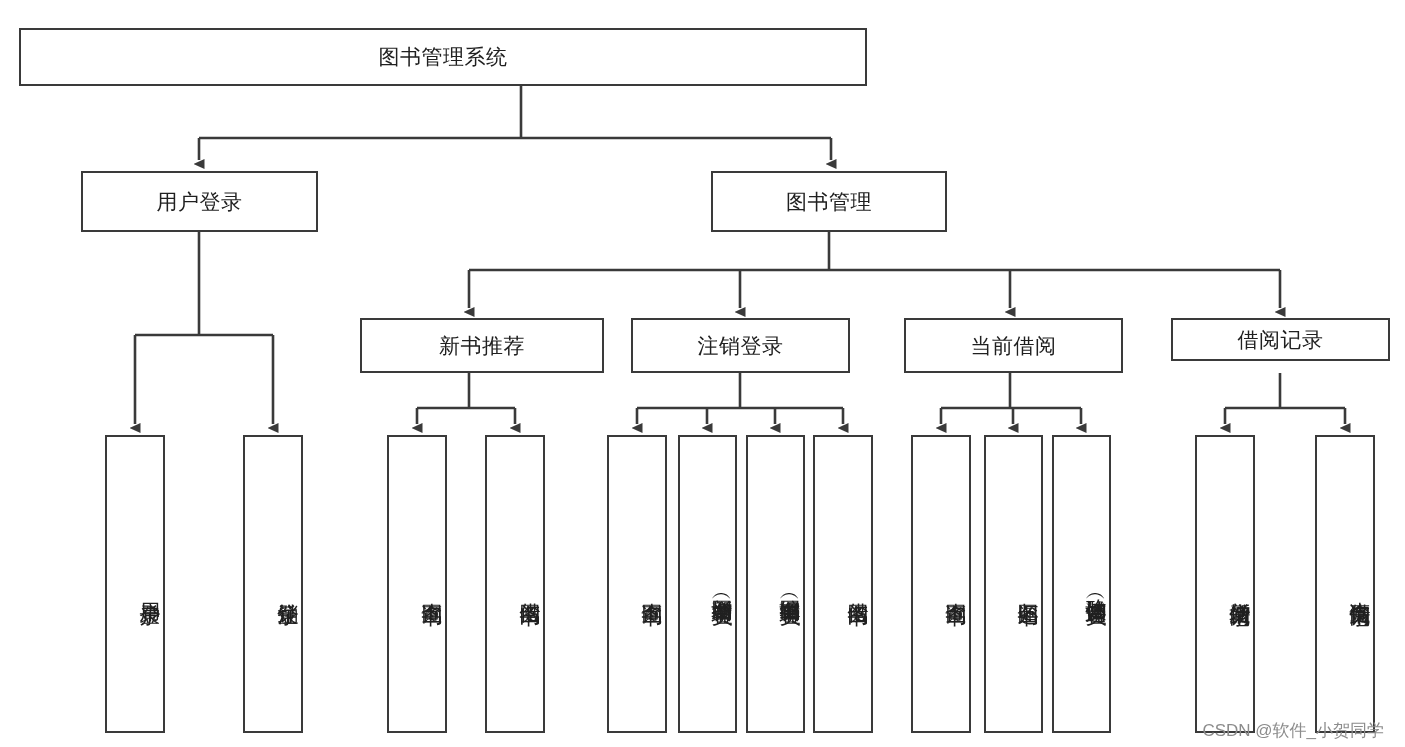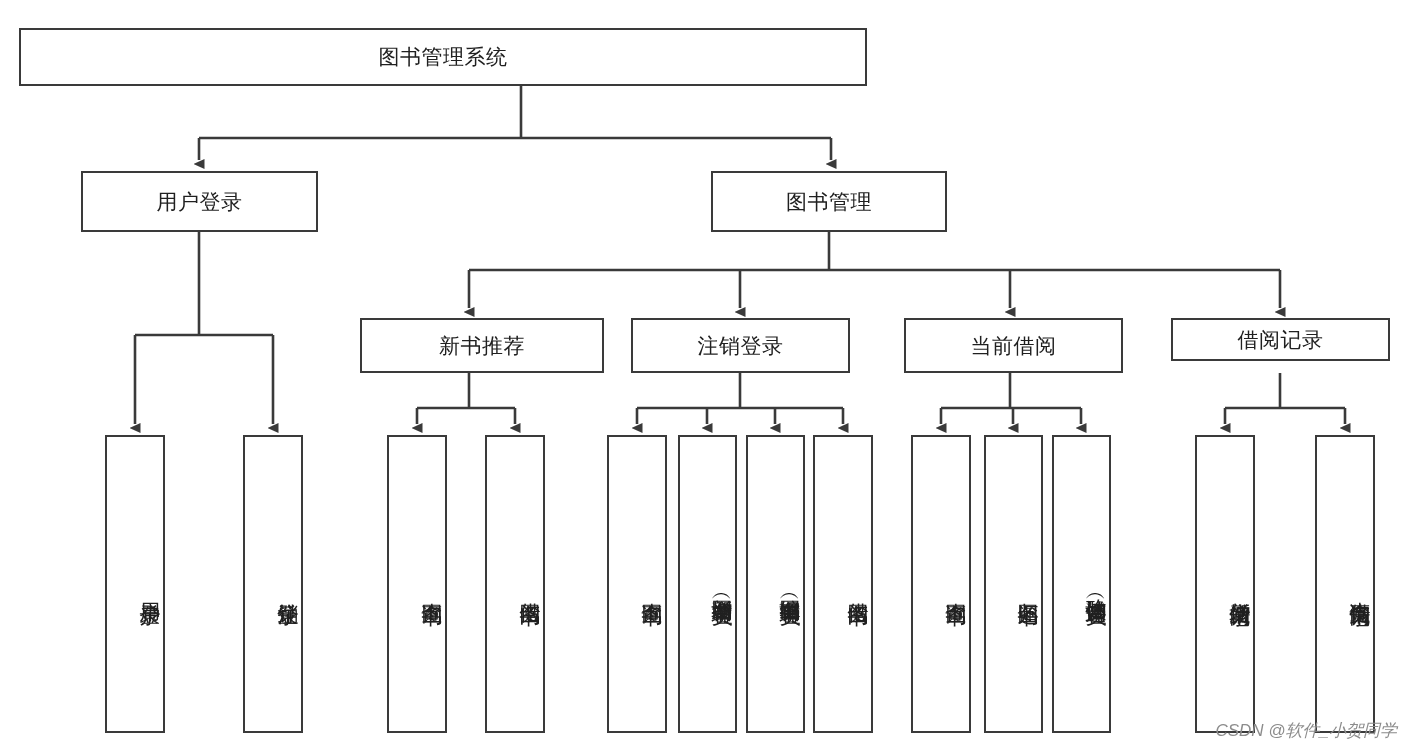--- a/index.html
+++ b/index.html
@@ -56,27 +56,26 @@
   .node .lbl {
     display: block;
     white-space: pre-line;
   }
   .node.vert .lbl {
     writing-mode: vertical-rl;
     text-orientation: upright;
   }
   #watermark {
     position: absolute;
-    right: 8px;
+    right: 21px;
     bottom: 5px;
     font-size: 17px;
     color: #8c8c8c;
     white-space: nowrap;
     font-family: "Liberation Sans", "DejaVu Sans", sans-serif;
-    font-style: italic;
   }
 </style>
 </head>
 <body>
 
 <div id="canvas">
 
   <svg class="wires" viewBox="0 0 1405 747" xmlns="http://www.w3.org/2000/svg">
     <defs>
       <marker id="arrow" markerWidth="10" markerHeight="11" refX="1" refY="5.5" orient="auto" markerUnits="userSpaceOnUse">

